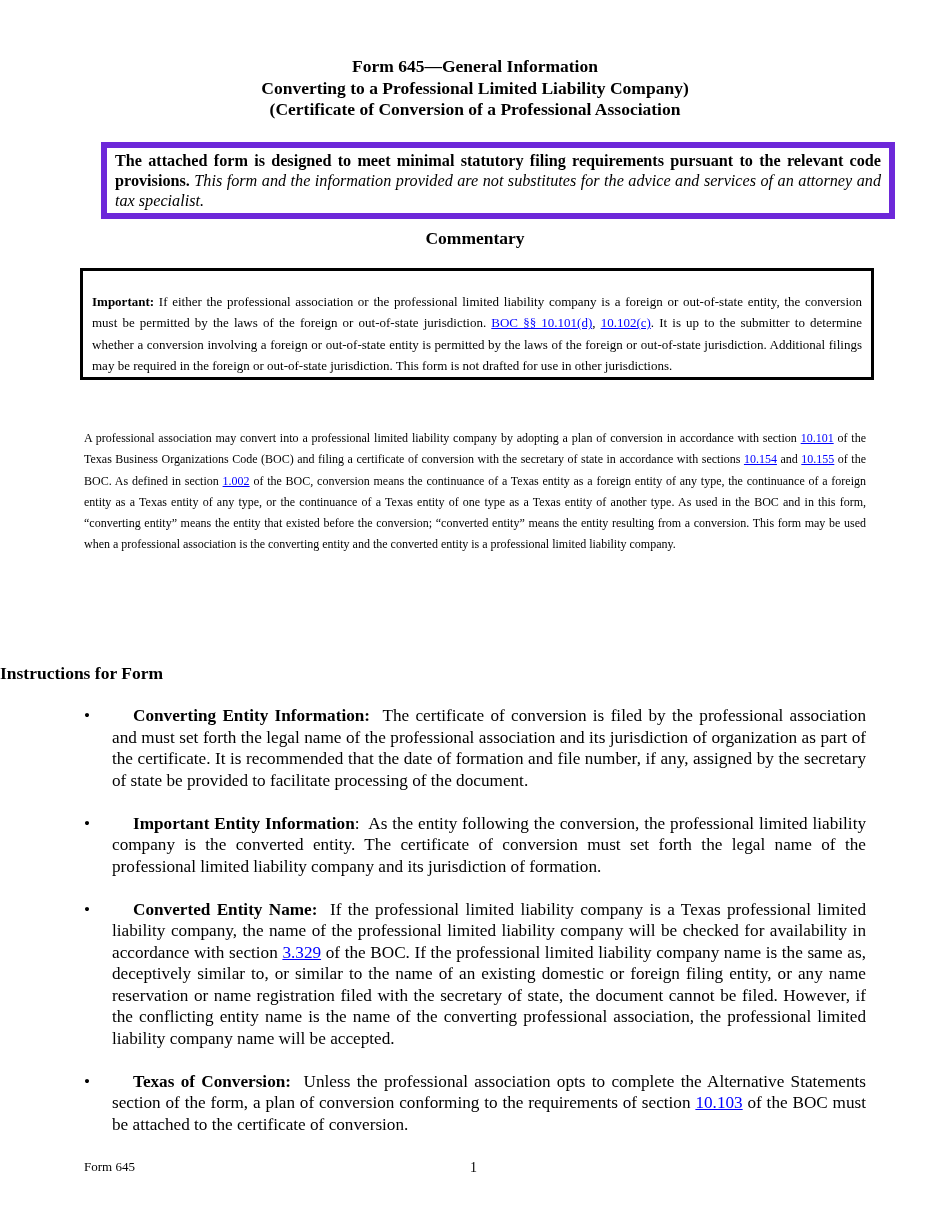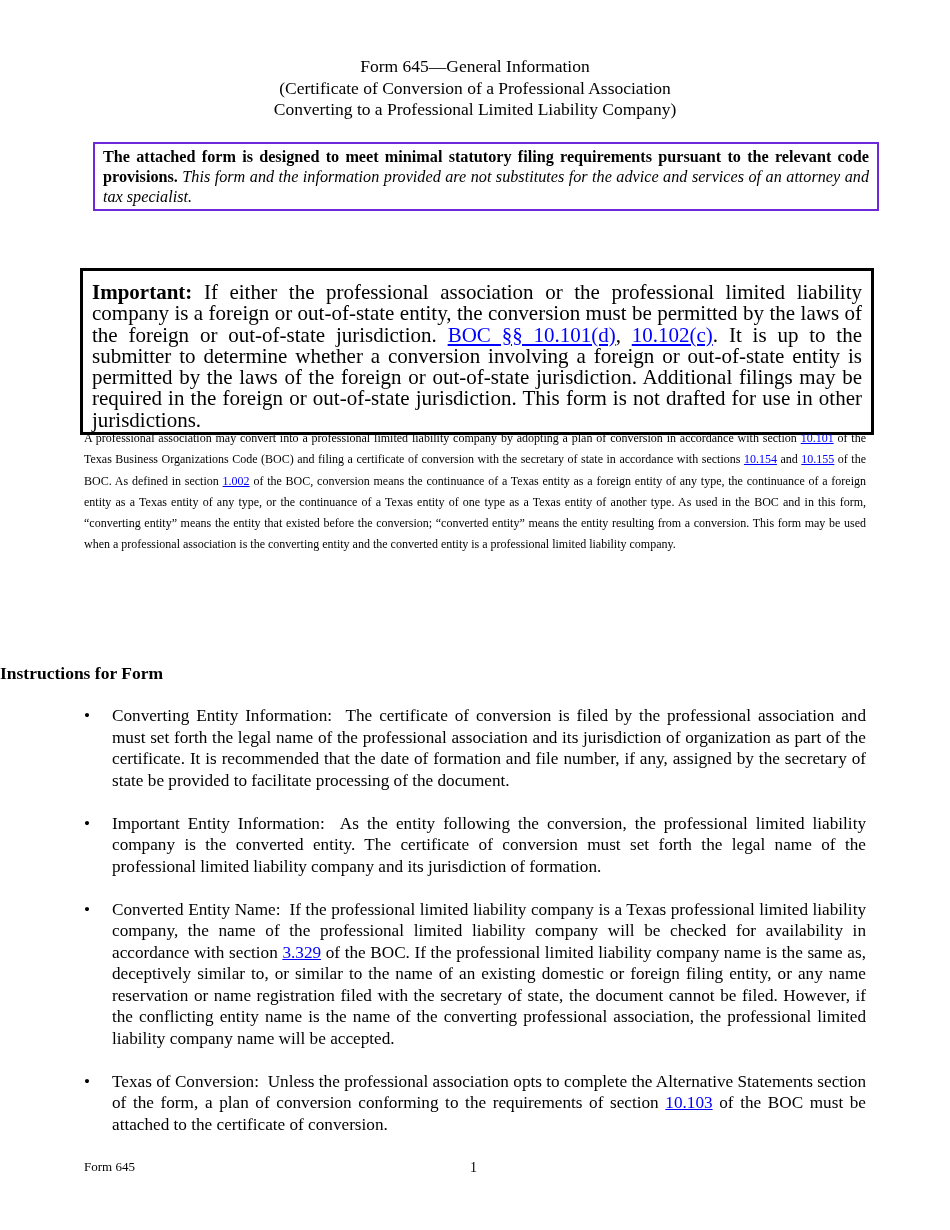--- a/index.html
+++ b/index.html
@@ -4,75 +4,76 @@
 <style>
   html, body { margin: 0; padding: 0; background: #ffffff; }
   body {
     width: 950px; height: 1230px; position: relative; overflow: hidden;
     font-family: "Liberation Serif", serif; color: #000;
   }
   a { color: #0000ff; text-decoration: underline; }
   .page { position: absolute; left: 0; top: 0; width: 950px; height: 1230px; }
   .title-block {
     position: absolute; top: 56px; left: 0; width: 950px;
-    text-align: center; font-weight: normal; font-size: 17.5px; line-height: 21.5px;
+    text-align: center; font-weight: bold; font-size: 17.5px; line-height: 21.5px;
   }
   .box1 {
-    position: absolute; left: 93px; top: 142px; width: 766px;
-    border: 2px solid #6d28d9; padding: 3px 8px 2px 8px;
+    position: absolute; left: 101px; top: 142px; width: 766px;
+    border: 6px solid #6d28d9; padding: 3px 8px 2px 8px;
     font-size: 16.2px; line-height: 20px; text-align: justify;
   }
   .box1 .italic { font-style: italic; }
   .commentary {
     position: absolute; top: 228px; left: 0; width: 950px; text-align: center;
     font-weight: bold; font-size: 17.5px;
   }
   .box2 {
     position: absolute; left: 80px; top: 268px; width: 770px;
-    border: 3px solid #000; padding: 11px 9px 1px 9px;
-    font-size: 21px; line-height: 21.3px; text-align: justify;
+    border: 3px solid #000; padding: 20px 9px 1px 9px;
+    font-size: 13px; line-height: 21.3px; text-align: justify;
   }
   .para {
     position: absolute; left: 84px; top: 428px; width: 782px;
     font-size: 12px; line-height: 21.3px; text-align: justify;
   }
   .instructions {
     position: absolute; top: 663px; left: 0; width: 950px; text-align: left;
     font-weight: bold; font-size: 17.5px;
   }
   .bullets { position: absolute; left: 84px; top: 705px; width: 782px; }
   .bullet {
     position: relative; padding-left: 28px; font-size: 17.2px; line-height: 21.5px;
     text-align: justify; margin-bottom: 21.5px;
   }
   .bullet .dot { position: absolute; left: 0; top: 0; }
-  .bullet .lead { font-weight: normal; }
+  .bullet .lead { font-weight: bold; margin-left: 21px; }
   .footer-left {
     position: absolute; left: 84px; top: 1159px; font-size: 13px;
   }
   .footer-page {
     position: absolute; left: 470px; top: 1160px; font-size: 14px;
   }
 </style>
 </head>
 <body>
 
 <div class="page">
 
   <div class="title-block">
     <div>Form 645—General Information</div>
+    <div>Converting to a Professional Limited Liability Company)</div>
     <div>(Certificate of Conversion of a Professional Association</div>
-    <div>Converting to a Professional Limited Liability Company)</div>
   </div>
 
   <div class="box1">
     <b>The attached form is designed to meet minimal statutory filing requirements pursuant to the relevant code provisions.</b>
     <span class="italic">This form and the information provided are not substitutes for the advice and services of an attorney and tax specialist.</span>
   </div>
 
+  <div class="commentary">Commentary</div>
 
   <div class="box2">
     <b>Important:</b>
     <span>If either the professional association or the professional limited liability company is a foreign or out-of-state entity, the conversion must be permitted by the laws of the foreign or out-of-state jurisdiction.</span>
     <a href="#">BOC §§ 10.101(d)</a><span>,</span>
     <a href="#">10.102(c)</a><span>. It is up to the submitter to determine whether a conversion involving a foreign or out-of-state entity is permitted by the laws of the foreign or out-of-state jurisdiction. Additional filings may be required in the foreign or out-of-state jurisdiction. This form is not drafted for use in other jurisdictions.</span>
   </div>
 
   <div class="para">
     <span>A professional association may convert into a professional limited liability company by adopting a plan of conversion in accordance with section</span>

